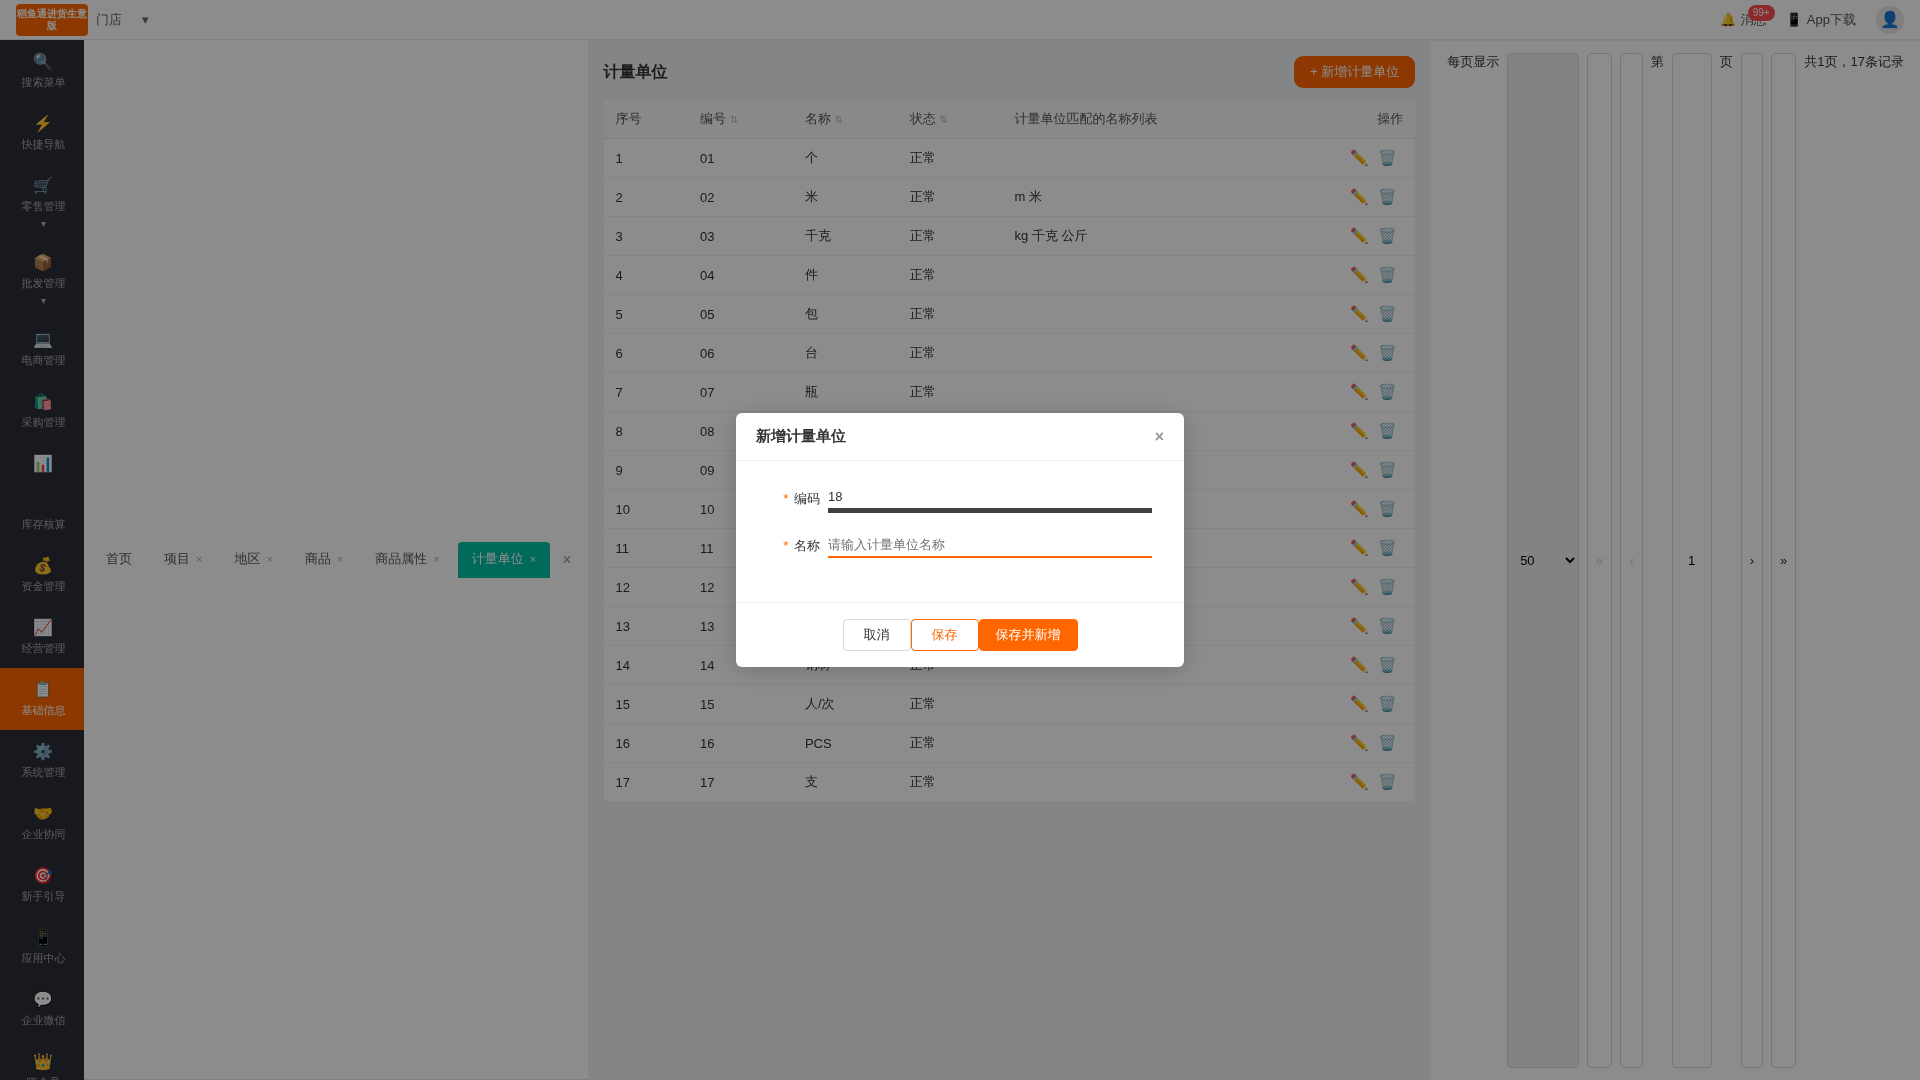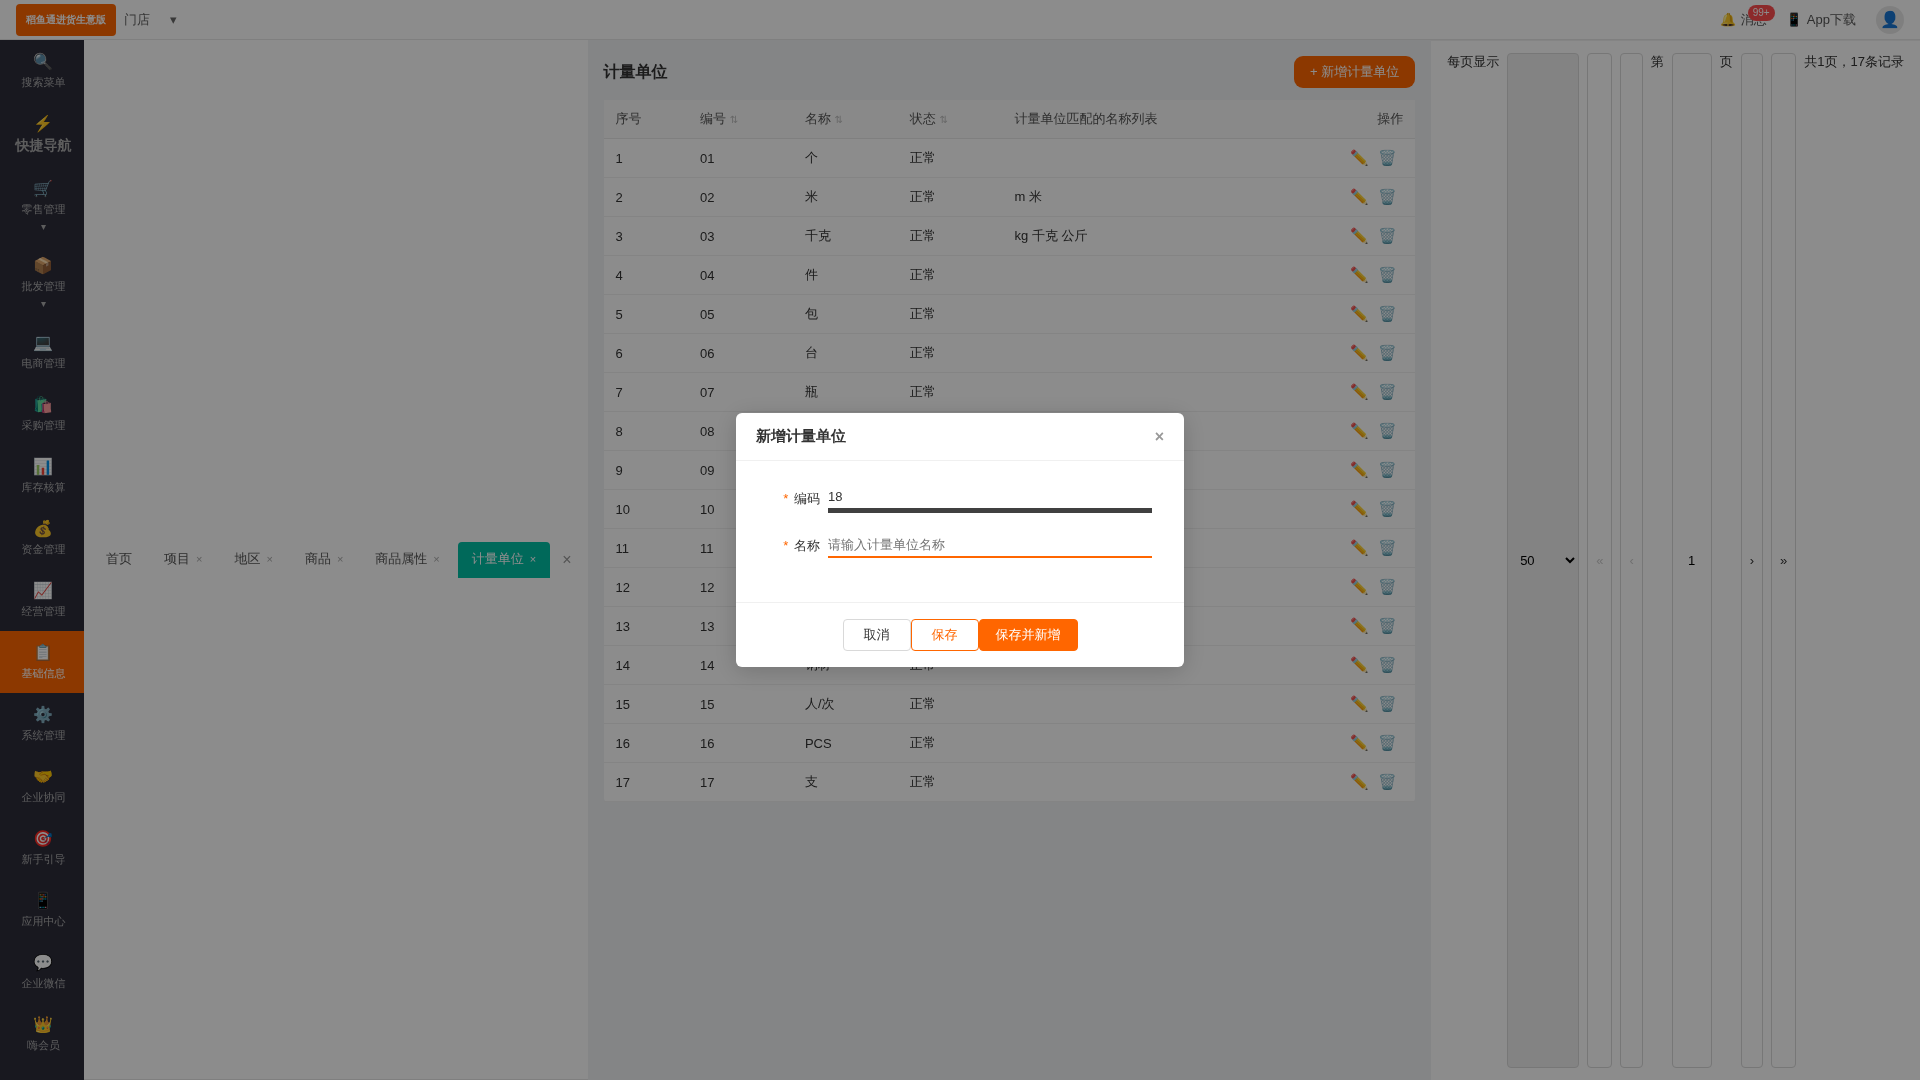--- a/index.html
+++ b/index.html
@@ -15,21 +15,21 @@
       padding: 0 16px;
       border-bottom: 1px solid #e8e8e8;
       z-index: 10;
     }
     .logo-area {
       display: flex;
       align-items: center;
       gap: 8px;
     }
     .logo-box {
-      width: 100px;
+      width: 72px;
       height: 32px;
       background: #f60;
       border-radius: 4px;
       display: flex;
       align-items: center;
       justify-content: center;
       color: #fff;
       font-size: 12px;
       font-weight: bold;
     }
@@ -393,21 +393,21 @@
 
 <div class="main-layout">
 
   <div class="sidebar">
     <div class="sidebar-item">
       <span class="icon">🔍</span>
       <span style="font-size:11px; text-align:center;">搜索菜单</span>
     </div>
     <div class="sidebar-item">
       <span class="icon">⚡</span>
-      <span style="font-size:14px; text-align:center;font-weight:bold;">快捷导航</span>
+      <span style="font-size:11px; text-align:center;">快捷导航</span>
     </div>
     <div class="sidebar-item" style="position:relative;">
       <span class="icon">🛒</span>
       <span style="font-size:11px; text-align:center;">零售管理</span>
       <span style="font-size:10px;color:#aaa;">▾</span>
     </div>
     <div class="sidebar-item">
       <span class="icon">📦</span>
       <span style="font-size:11px; text-align:center;">批发管理</span>
       <span style="font-size:10px;color:#aaa;">▾</span>
@@ -415,21 +415,21 @@
     <div class="sidebar-item">
       <span class="icon">💻</span>
       <span style="font-size:11px; text-align:center;">电商管理</span>
     </div>
     <div class="sidebar-item">
       <span class="icon">🛍️</span>
       <span style="font-size:11px; text-align:center;">采购管理</span>
     </div>
     <div class="sidebar-item">
       <span class="icon">📊</span>
-      <span style="font-size:11px; text-align:center;">库存核算</span>
+      <span style="font-size:11px; text-align:center;margin-top:40px;">库存核算</span>
     </div>
     <div class="sidebar-item">
       <span class="icon">💰</span>
       <span style="font-size:11px; text-align:center;">资金管理</span>
     </div>
     <div class="sidebar-item">
       <span class="icon">📈</span>
       <span style="font-size:11px; text-align:center;">经营管理</span>
     </div>
     <div class="sidebar-item active">

